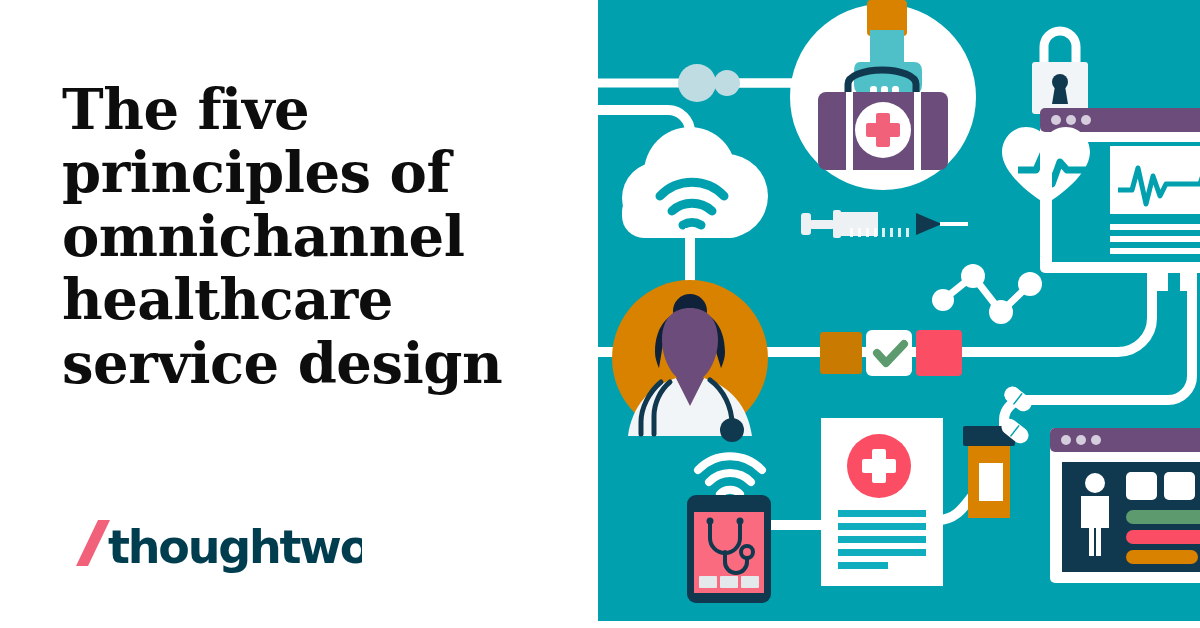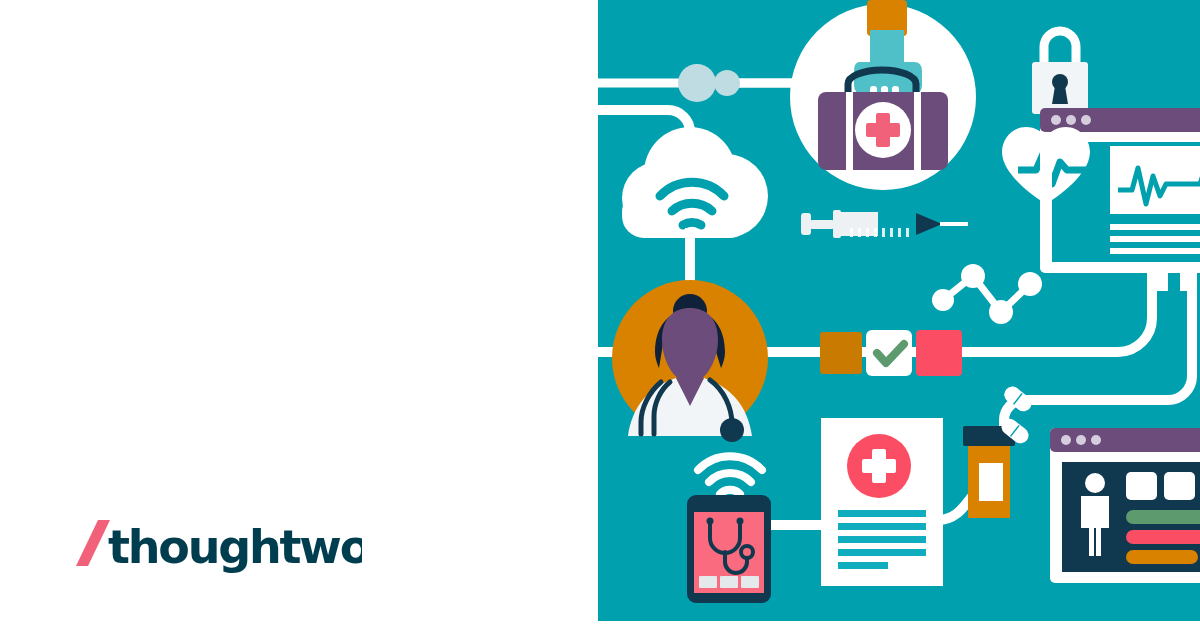--- a/index.html
+++ b/index.html
@@ -30,20 +30,25 @@
   #art{position:absolute;left:598px;top:0;width:602px;height:621px;background:#00A0AF;overflow:hidden;}
   #art svg{display:block;width:602px;height:621px;}
 </style>
 </head>
 <body>
 
 <div id="stage">
 
   <div id="left-panel">
 
+    <h1 id="headline">The five
+principles of
+omnichannel
+healthcare
+service design</h1>
 
     <div id="logo">
       <svg viewBox="0 0 300 58" width="300" height="58" aria-hidden="true">
 
         <polygon points="26,50 14,50 36,4 48,4" fill="#F2617A"></polygon>
 
         <text x="46" y="47" font-family="'DejaVu Sans','Liberation Sans',sans-serif" font-size="46" font-weight="700" letter-spacing="-2.2" fill="#003D4F">thoughtworks</text>
       </svg>
     </div>
   </div>

